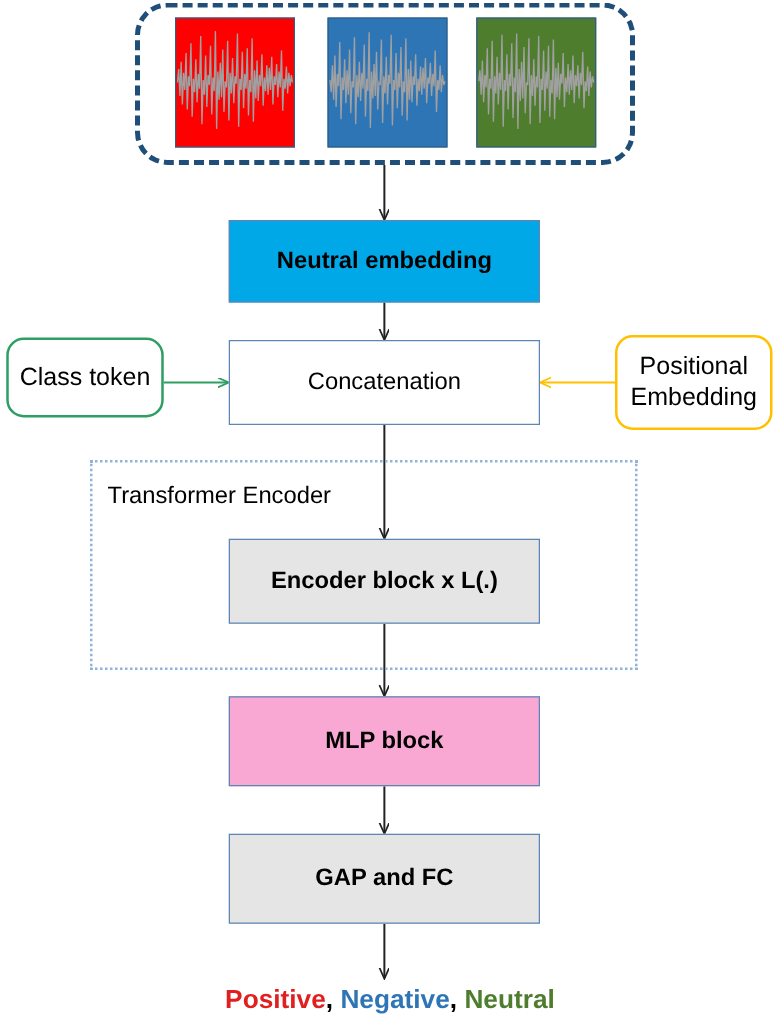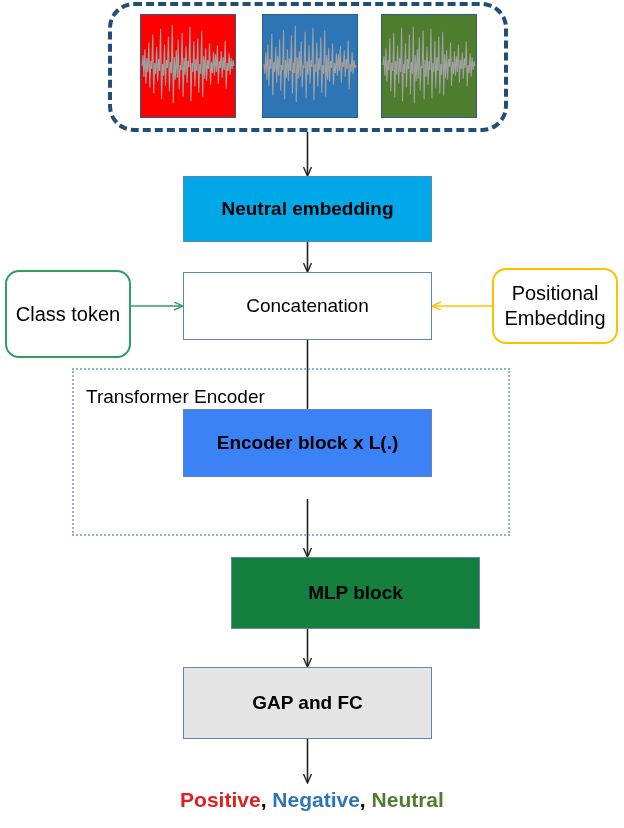--- a/index.html
+++ b/index.html
@@ -75,49 +75,48 @@
   }
   .concatenation {
     top: 272px;
     height: 68px;
     background: #ffffff;
     border: 1px solid #5B86B5;
     font-weight: normal;
     font-size: 19px;
   }
   .encoder-block {
-    top: 409px;
+    top: 431px;
     height: 68px;
-    background: #3b82f6;
+    background: #e5e5e5;
   }
   .mlp-block {
     top: 557px;
     height: 72px;
-    background: #15803d;
-    margin-left: 48px;
+    background: #f9a8d4;
   }
   .gap-fc {
     top: 667px;
     height: 72px;
     background: #e5e5e5;
   }
 
   
   .side-box {
     background: #ffffff;
     border-radius: 14px;
     font-size: 20px;
     font-weight: normal;
     flex-direction: column;
   }
   .class-token {
     left: 5px;
     top: 270px;
     width: 126px;
-    height: 88px;
+    height: 64px;
     border: 2px solid #2E9E63;
   }
   .positional-embedding {
     left: 492px;
     top: 268px;
     width: 126px;
     height: 76px;
     border: 2px solid #FFC000;
     line-height: 1.25;
   }

